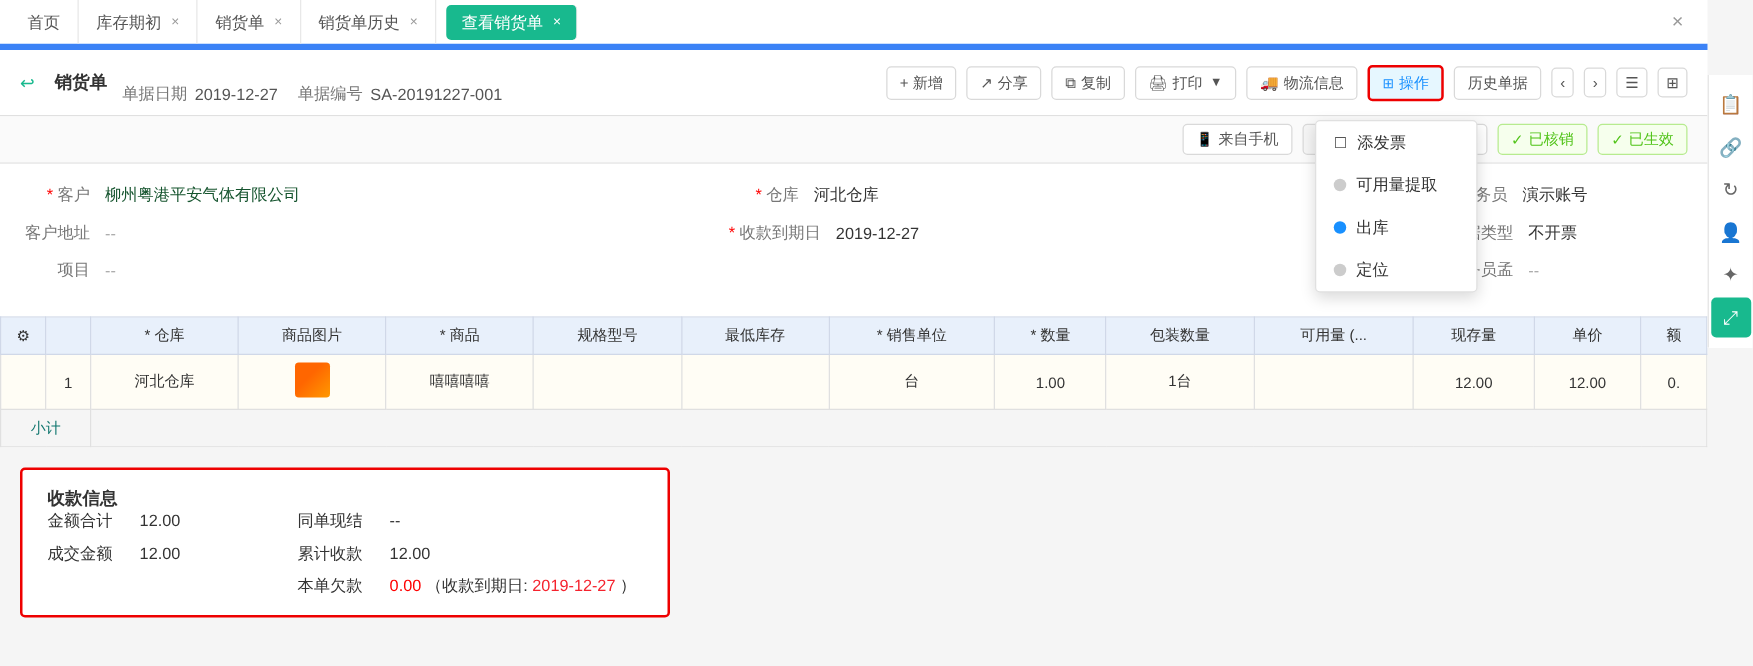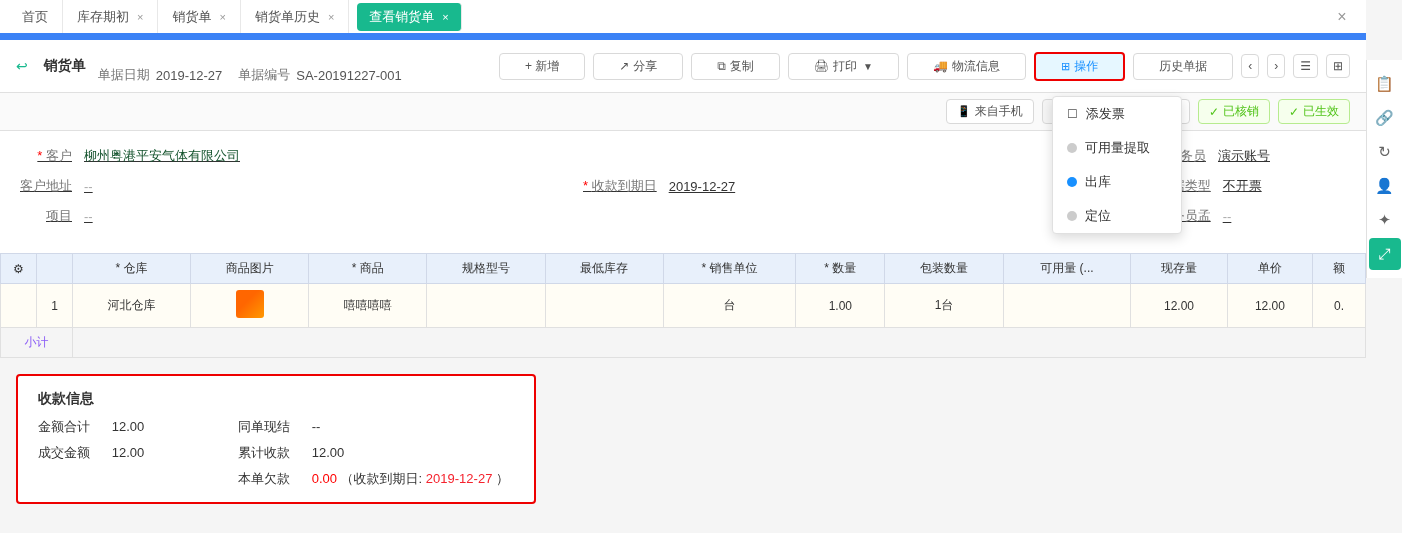--- a/index.html
+++ b/index.html
@@ -1,21 +1,21 @@
 <!DOCTYPE html>
 <html><head>
   <meta charset="utf-8">
   <style>
     * { box-sizing: border-box; margin: 0; padding: 0; }
     body { font-family: 'Microsoft YaHei', Arial, sans-serif; font-size: 13px; background: #f5f5f5; color: #333; }
 
     
     .tab-bar {
       display: flex; align-items: center; background: #fff;
-      border-bottom: 7px solid #3b82f6; padding: 0 8px;
+      border-bottom: 5px solid #3b82f6; padding: 0 8px;
       height: 40px; gap: 0;
     }
     .tab {
       display: flex; align-items: center; padding: 0 14px;
       height: 100%; cursor: pointer; font-size: 13px;
       color: #555; border-right: 1px solid #e8e8e8;
       white-space: nowrap; gap: 4px;
     }
     .tab .tab-close { color: #999; font-size: 11px; margin-left: 4px; cursor: pointer; }
     .tab-special { background: #18b98e; color: #fff !important; border-radius: 4px; margin: 6px 8px; padding: 0 12px; height: 28px; font-size: 13px; }
@@ -30,21 +30,21 @@
     .doc-title { font-weight: bold; font-size: 14px; color: #333; }
     .doc-meta { display: flex; align-items: center; gap: 16px; flex: 1; }
     .doc-meta-item { display: flex; align-items: center; gap: 6px; color: #555; font-size: 13px; margin-top: 18px; }
     .doc-meta-label { color: #777; }
 
     
     .toolbar {
       display: flex; align-items: center; gap: 8px; margin-left: auto;
     }
     .toolbar-btn {
-      display: flex; align-items: center; gap: 4px; padding: 4px 25px;
+      display: flex; align-items: center; gap: 4px; padding: 4px 10px;
       border: 1px solid #d9d9d9; border-radius: 4px; background: #fff;
       cursor: pointer; color: #555; font-size: 12px; white-space: nowrap;
     }
     .toolbar-btn-highlight { background: #1890ff; color: #fff; border-color: #1890ff; }
 
     
     .toolbar2 {
       background: #fafafa; border-bottom: 1px solid #e0e0e0;
       padding: 6px 16px; display: flex; align-items: center; gap: 8px;
       justify-content: flex-end;
@@ -55,42 +55,42 @@
       cursor: pointer; color: #555; font-size: 12px;
     }
     .status-badge {
       display: flex; align-items: center; gap: 4px; padding: 3px 10px;
       border-radius: 4px; font-size: 12px; cursor: default;
     }
     .badge-gray { background: #f5f5f5; border: 1px solid #d9d9d9; color: #555; }
     .badge-green { background: #f6ffed; border: 1px solid #b7eb8f; color: #52c41a; }
 
     
-    .form-area { background: #fff; padding: 16px; text-decoration: underline; }
+    .form-area { background: #fff; padding: 16px; }
     .form-row { display: flex; align-items: center; gap: 0; margin-bottom: 12px; }
     .form-field { display: flex; align-items: center; gap: 8px; flex: 1; }
     .form-label { color: #777; white-space: nowrap; min-width: 60px; text-align: right; padding-right: 4px; }
     .form-label.required::before { content: '* '; color: #f00; }
     .form-value { color: #333; }
     .form-value.link { color: #14532d; cursor: pointer; }
     .form-dash { color: #aaa; }
 
     
     .table-wrap { background: #fff; margin-top: 0; overflow-x: auto; }
     table { width: 100%; border-collapse: collapse; font-size: 12px; }
     th {
       background: #e8f0fb; border: 1px solid #d0d8e8; padding: 6px 8px;
       text-align: center; white-space: nowrap; color: #333; font-weight: normal;
     }
     td { border: 1px solid #e0e0e0; padding: 6px 8px; text-align: center; color: #333; }
     tr.data-row td { background: #fffdf5; }
-    tr.subtotal-row td { background: #f5f5f5; color: #8b5cf6; }
+    tr.subtotal-row td { background: #f5f5f5; color: #0f766e; }
     .gear-col { width: 36px; }
     .product-img { width: 28px; height: 28px; background: linear-gradient(135deg, #f60 40%, #f90 100%); border-radius: 3px; display: inline-block; }
-    .payment-title { font-weight: bold; font-size: 14px; margin-bottom: 10px; }
+    .payment-title { font-weight: bold; font-size: 14px; }
     .payment-grid { display: grid; grid-template-columns: 200px 1fr; gap: 8px 0; font-size: 13px; }
 
     
     .dropdown-menu {
       position: absolute; background: #fff; border: 1px solid #e0e0e0;
       border-radius: 4px; box-shadow: 0 4px 12px rgba(0,0,0,0.15);
       z-index: 100; min-width: 130px;
       top: 96px; right: 220px;
     }
     .dropdown-item {
@@ -233,20 +233,24 @@
     <span>已生效</span>
   </span>
 </div>
 
 <div class="form-area">
 
   <div class="form-row">
     <div class="form-field">
       <span class="form-label required">客户</span>
       <span class="form-value link">柳州粤港平安气体有限公司</span>
+    </div>
+    <div class="form-field">
+      <span class="form-label required">仓库</span>
+      <span class="form-value">河北仓库</span>
     </div>
     <div class="form-field" style="flex:0 0 200px;">
       <span class="form-label">业务员</span>
       <span class="form-value">演示账号</span>
     </div>
   </div>
 
   <div class="form-row">
     <div class="form-field">
       <span class="form-label">客户地址</span>

